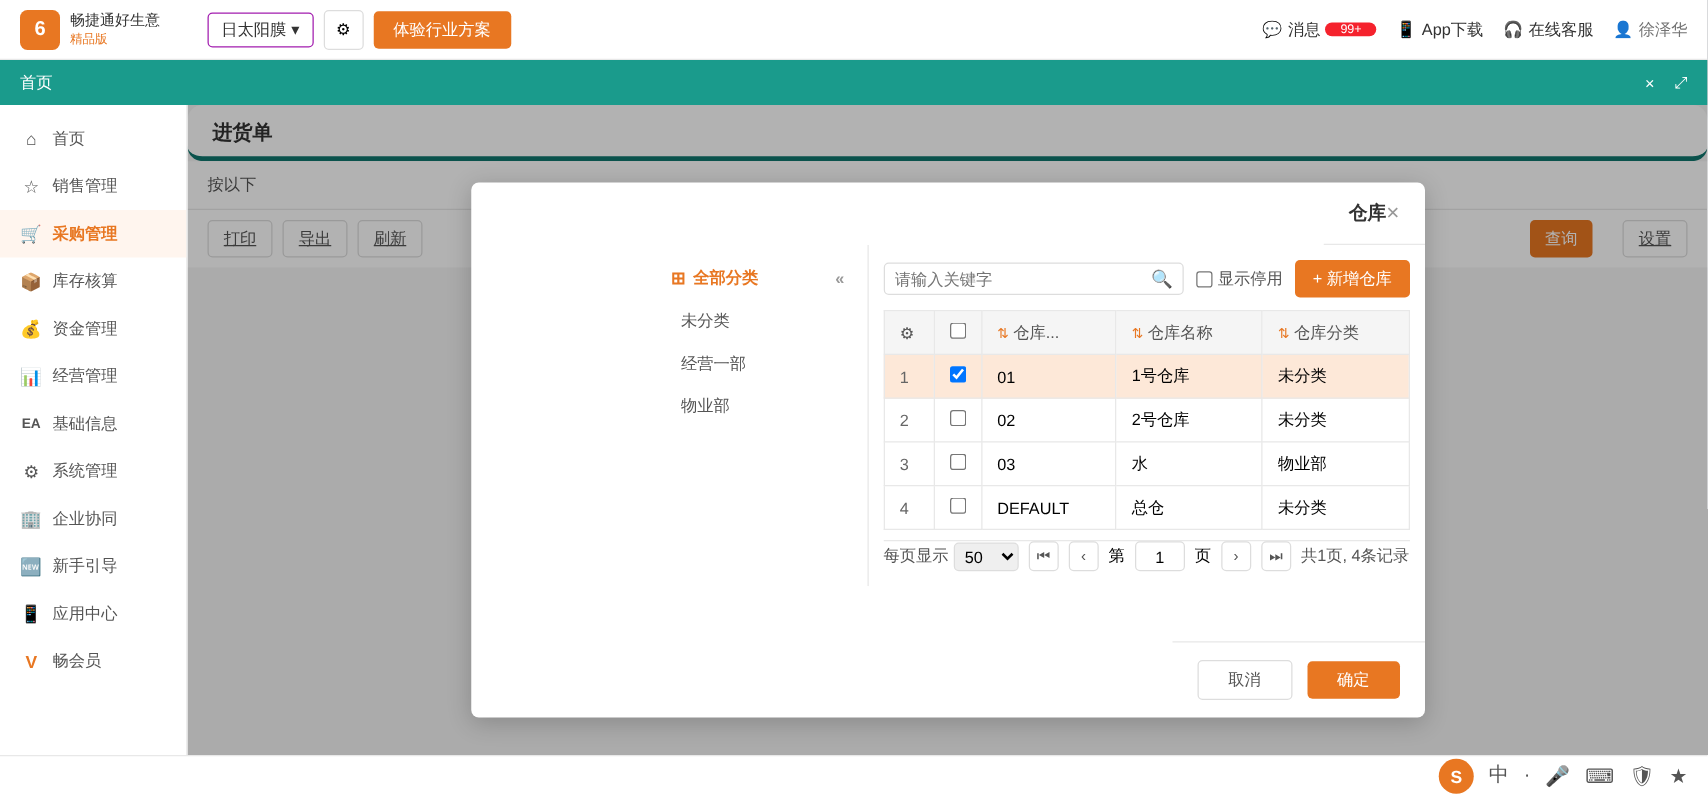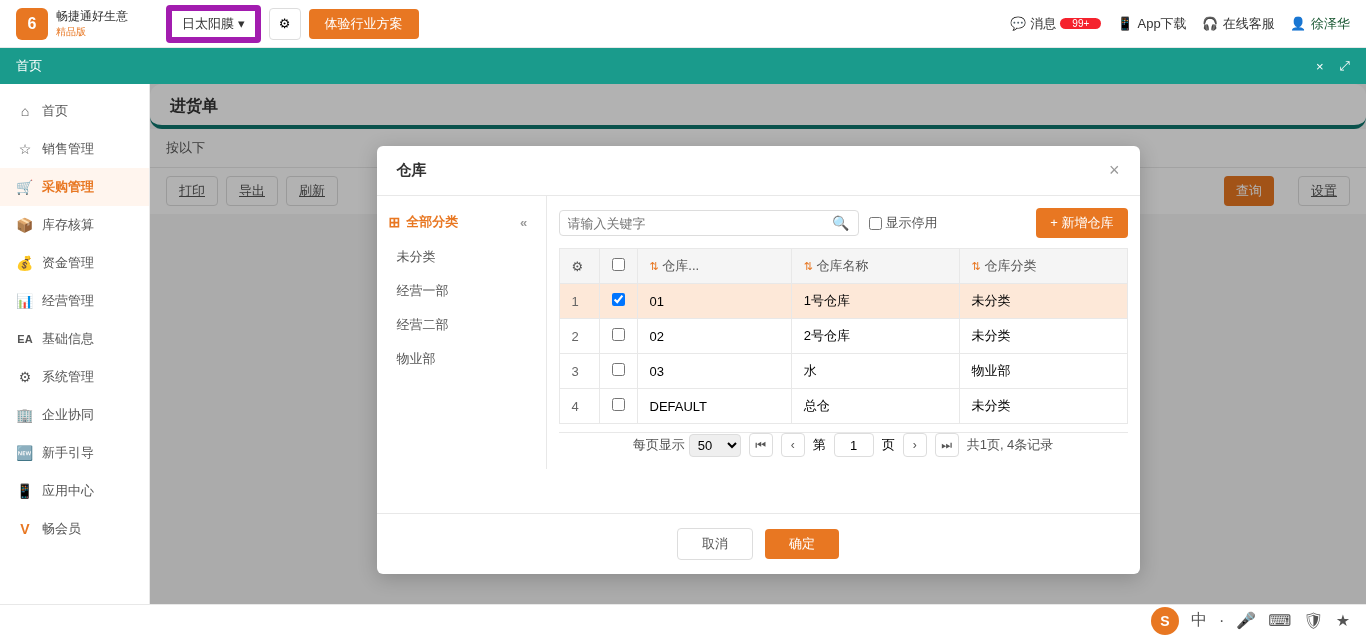--- a/index.html
+++ b/index.html
@@ -27,39 +27,39 @@
       border-radius: 6px;
       display: flex; align-items: center; justify-content: center;
       color: #fff; font-weight: bold; font-size: 16px;
       margin-right: 8px;
     }
     .logo-text { font-size: 12px; color: #333; line-height: 1.3; }
     .logo-badge { font-size: 10px; color: #e87722; }
     .header-middle { flex: 1; display: flex; align-items: center; gap: 8px; }
     .store-selector {
       display: flex; align-items: center; gap: 4px;
-      border: 6px solid #a21caf; border-radius: 4px;
+      border: 1px solid #a21caf; border-radius: 4px;
       padding: 4px 10px; cursor: pointer; background: #fff;
     }
     .store-selector span { font-size: 13px; color: #333; }
     .btn-industry {
       background: #e87722; color: #fff; border: none;
       padding: 6px 16px; border-radius: 4px; cursor: pointer; font-size: 13px;
     }
     .gear-btn {
       width: 32px; height: 32px; border: 1px solid #ddd; border-radius: 4px;
       display: flex; align-items: center; justify-content: center; cursor: pointer;
     }
     .header-right { display: flex; align-items: center; gap: 16px; }
     .header-icon-item { display: flex; align-items: center; gap: 4px; cursor: pointer; font-size: 13px; color: #333; }
     .badge-red {
       background: #f5222d; color: #fff; border-radius: 10px;
       padding: 0 12px; font-size: 10px; min-width: 18px; text-align: center;
     }
-    .user-name { color: #14532d; cursor: pointer; }
+    .user-name { color: #737373; cursor: pointer; }
 
     
     .sub-header {
       height: 36px;
       background: #1a9b8c;
       display: flex;
       align-items: center;
       padding: 0 16px;
     }
     .breadcrumb { color: #fff; font-size: 13px; }
@@ -94,20 +94,21 @@
       z-index: 100;
     }
     .modal {
       background: #fff;
       border-radius: 6px;
       width: 763px;
       max-height: 560px;
       box-shadow: 0 4px 20px rgba(0,0,0,0.2);
       display: flex;
       flex-direction: column;
+      align-items: flex-end;
     }
     .modal-header {
       display: flex; align-items: center; justify-content: space-between;
       padding: 14px 20px;
       border-bottom: 1px solid #e8e8e8;
     }
     .modal-title { font-size: 15px; font-weight: bold; color: #333; }
     .modal-close { cursor: pointer; color: #999; font-size: 18px; }
     .modal-body { display: flex; flex: 1; overflow: hidden; }
 
@@ -383,21 +384,20 @@
         <div class="modal-body">
 
           <div class="category-panel">
             <div class="category-header">
               <span class="grid-icon">⊞</span>
               <span>全部分类</span>
               <span class="collapse-btn">«</span>
             </div>
             <div class="category-item">未分类</div>
             <div class="category-item">经营一部</div>
-            <div class="category-item">经营二部</div>
             <div class="category-item">物业部</div>
           </div>
 
           <div class="table-panel">
 
             <div class="table-toolbar">
               <div class="search-box">
                 <input type="text" placeholder="请输入关键字" style="">
                 <span class="search-icon">🔍</span>
               </div>

